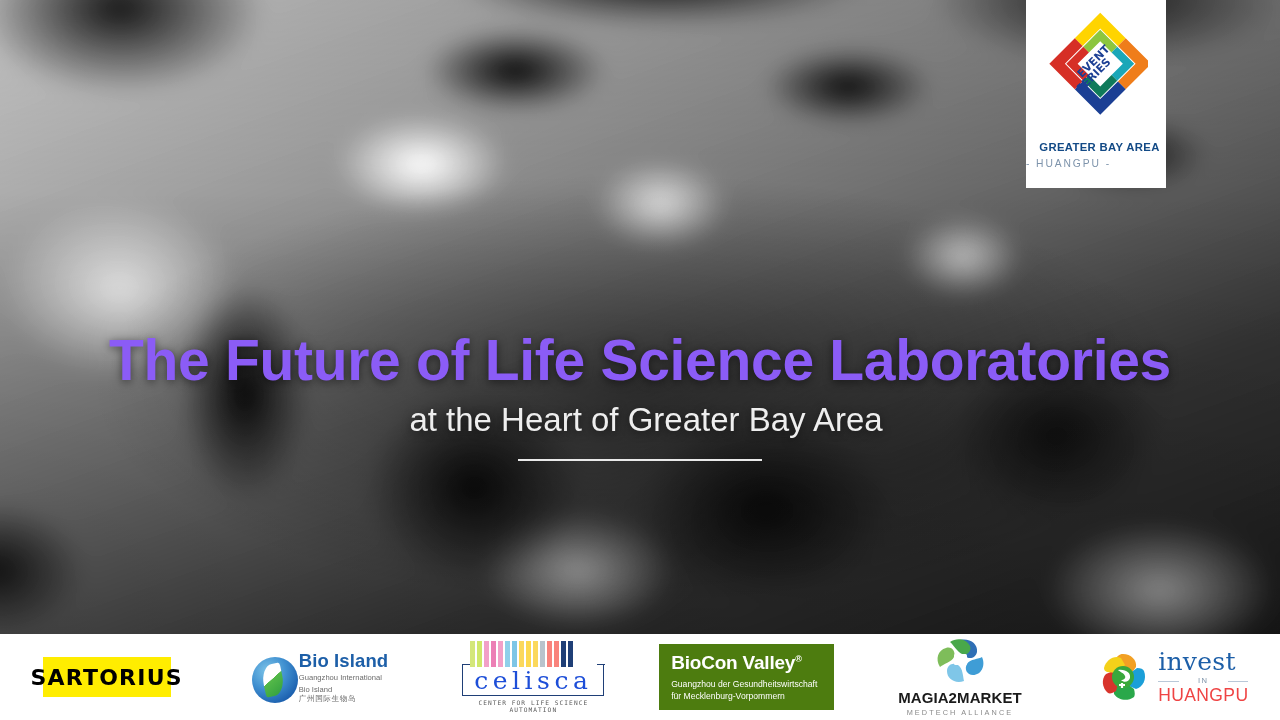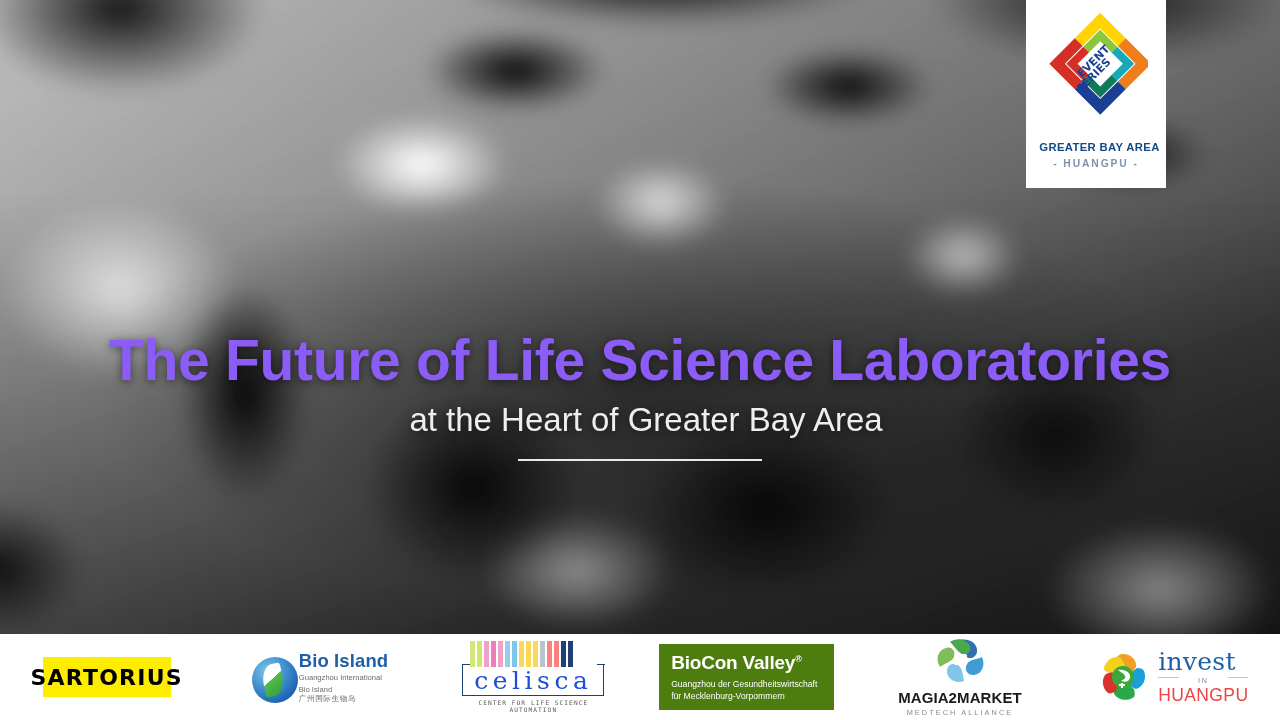--- a/index.html
+++ b/index.html
@@ -60,22 +60,22 @@
     font-family:"Liberation Sans", sans-serif;
     padding-left:12px;
   }
   .divider{width:244px;height:2px;background:#e9e9e9;margin:20px auto 0 auto;}
 
   
   .logocard{position:absolute;left:1026px;top:0;width:140px;height:188px;background:#fff;}
   .emblem{position:absolute;left:18px;top:8px;width:104px;height:122px;}
   .gba-line1{position:absolute;left:0;top:141px;width:147px;text-align:center;
     color:#134a86;font-size:11.3px;font-weight:bold;letter-spacing:.35px;}
-  .gba-line2{position:absolute;left:0;top:158px;width:140px;text-align:center;
-    color:#7d93ab;font-size:10.3px;font-weight:bold;letter-spacing:1.9px;}
+  .gba-line2{position:absolute;left:0;top:158px;width:140px;text-align:left;
+    color:#7d93ab;font-size:10.3px;font-weight:normal;letter-spacing:1.9px;}
 
   
   .footer{position:absolute;left:0;top:634px;width:1280px;height:86px;background:#fff;
     display:flex;align-items:center;}
   .logo-slot{flex:1 1 0;height:86px;display:flex;align-items:center;justify-content:center;}
 
   
   .sartorius{background:#ffed00;width:128px;height:40px;display:flex;align-items:center;justify-content:center;}
   .sartorius span{color:#000;font-size:22px;font-weight:bold;letter-spacing:1.2px;
     font-family:"DejaVu Sans", sans-serif;}
@@ -115,21 +115,21 @@
   .magia{text-align:center;}
   .mg-mark{width:52px;height:46px;margin:0 auto 3px auto;position:relative;}
   .mg-word{color:#1a1a1a;font-size:15px;font-weight:bold;letter-spacing:.1px;line-height:1;}
   .mg-tag{color:#8a8a8a;font-size:7.3px;letter-spacing:2.1px;margin-top:3px;}
 
   
   .invest{display:flex;align-items:center;gap:10px;}
   .inv-mark{width:50px;height:50px;position:relative;}
   .inv-text{line-height:1;}
   .inv-word{color:#1d5fa8;font-size:25px;letter-spacing:.3px;font-family:"DejaVu Serif", serif;}
-  .inv-in-row{display:flex;gap:19px;margin:3px 0 2px 0;}
+  .inv-in-row{display:flex;align-items:center;gap:19px;margin:3px 0 2px 0;}
   .inv-rule{height:1px;background:#b9c8d8;flex:1 1 auto;}
   .inv-in{color:#7b91a8;font-size:7.6px;letter-spacing:1.4px;}
   .inv-city{color:#ef4444;font-size:17.5px;font-weight:normal;letter-spacing:.4px;}
 </style>
 </head>
 <body>
 
 <div class="slide">
 
   <div class="hero">

